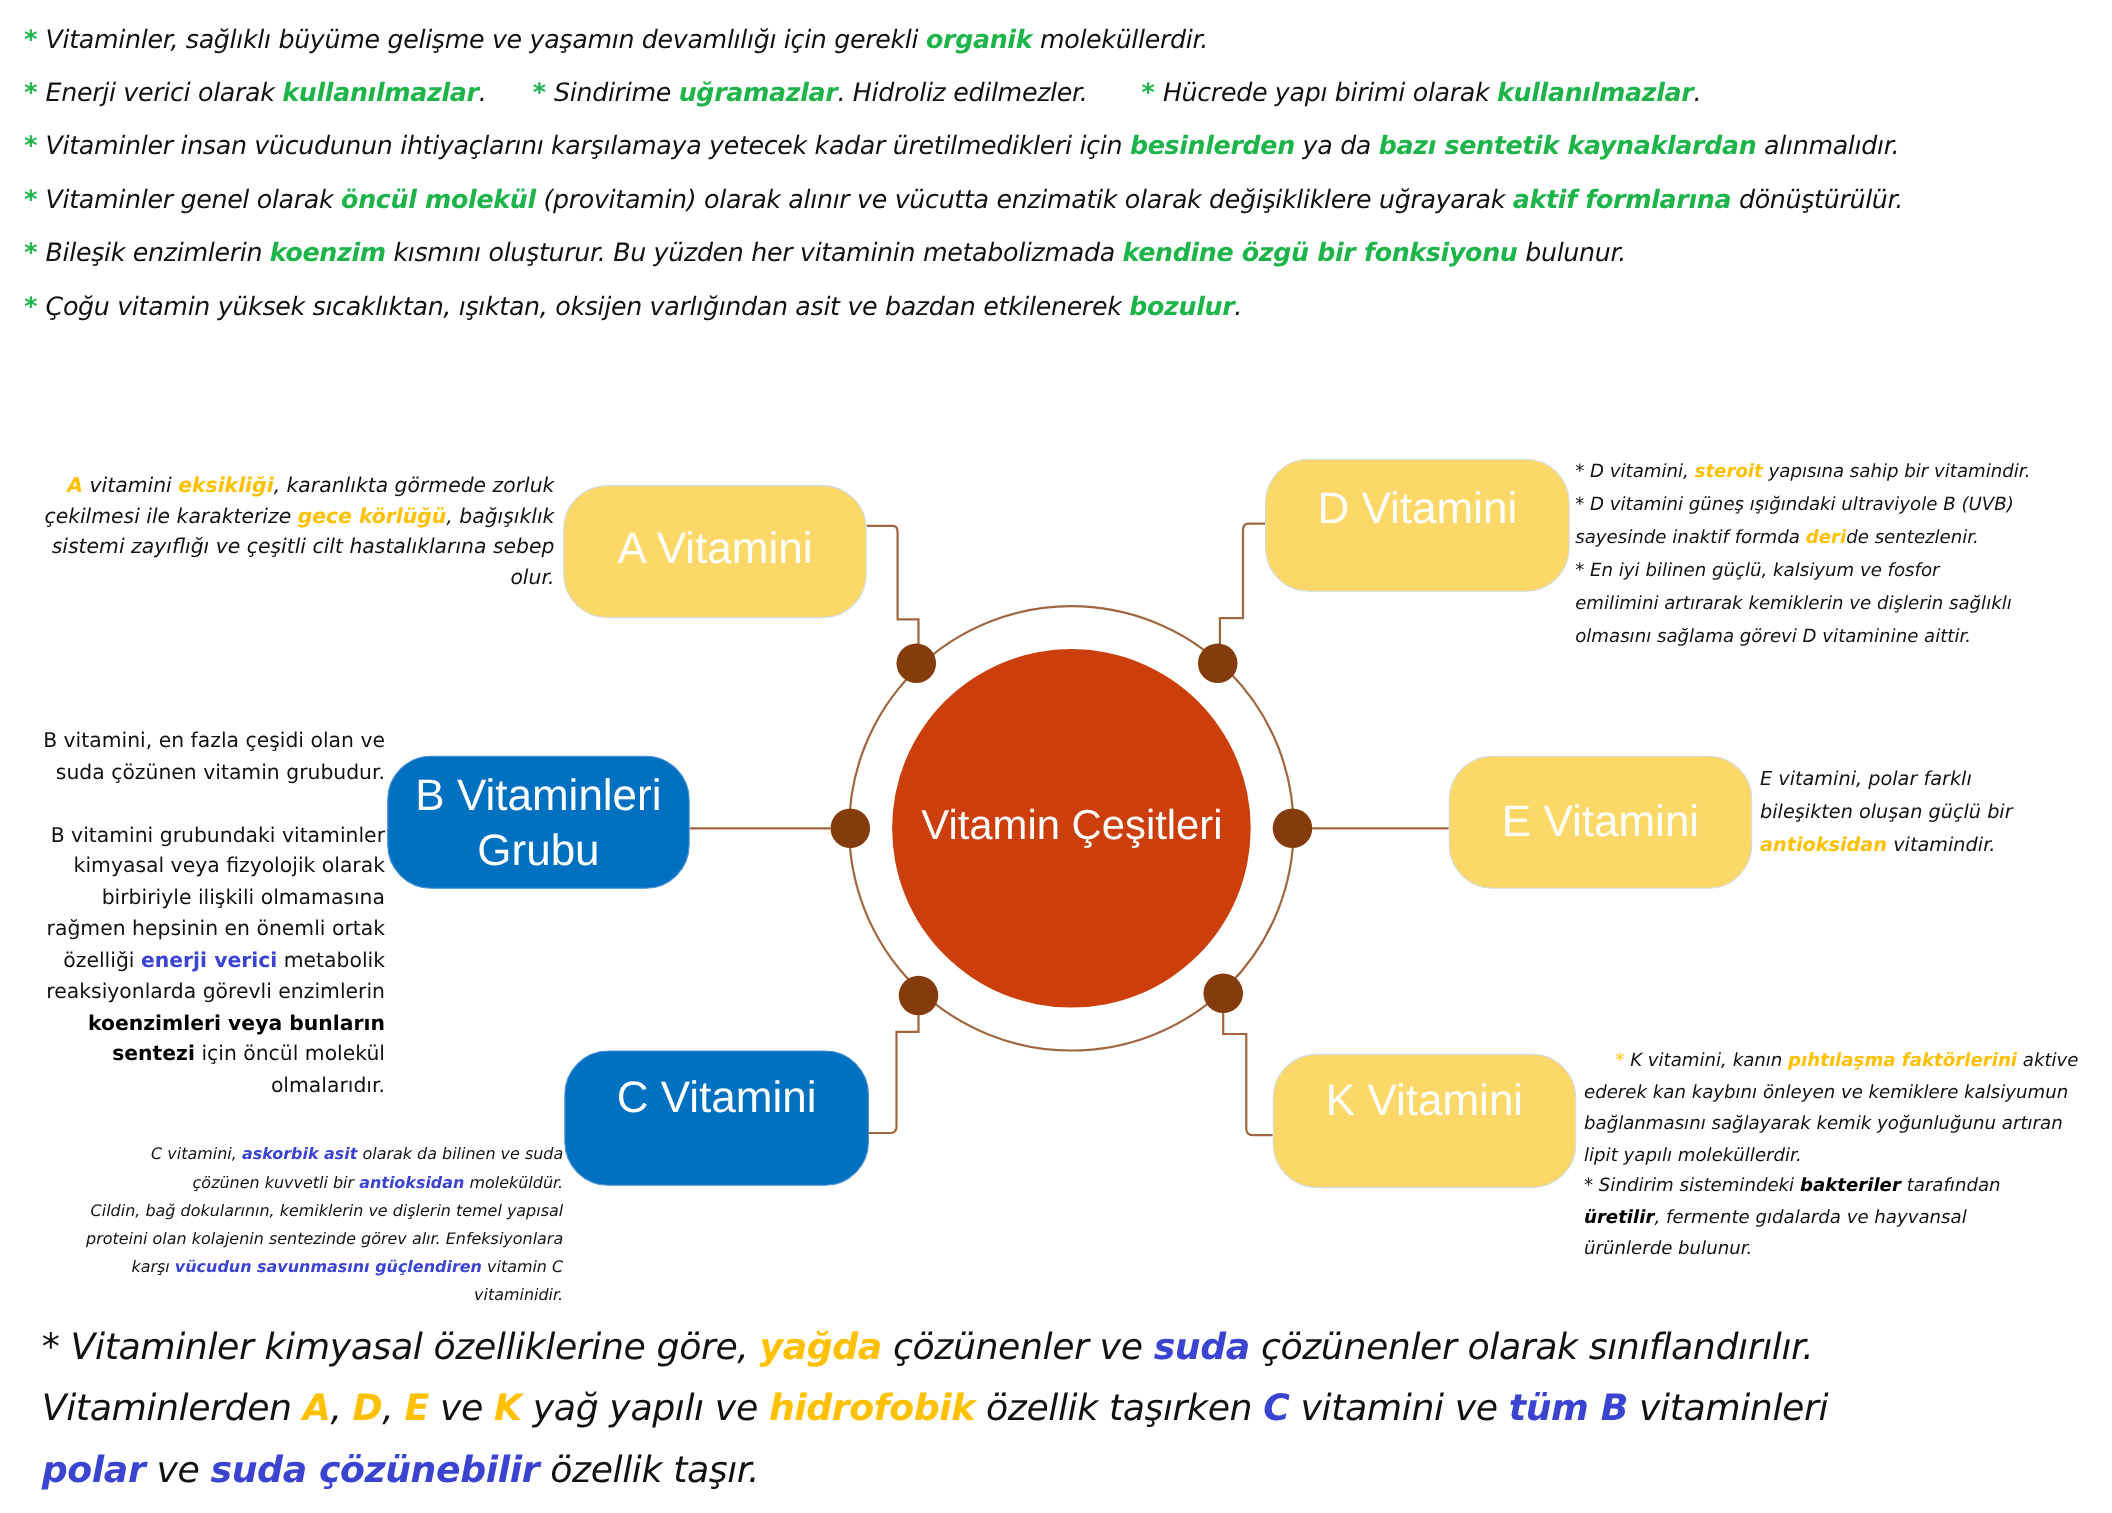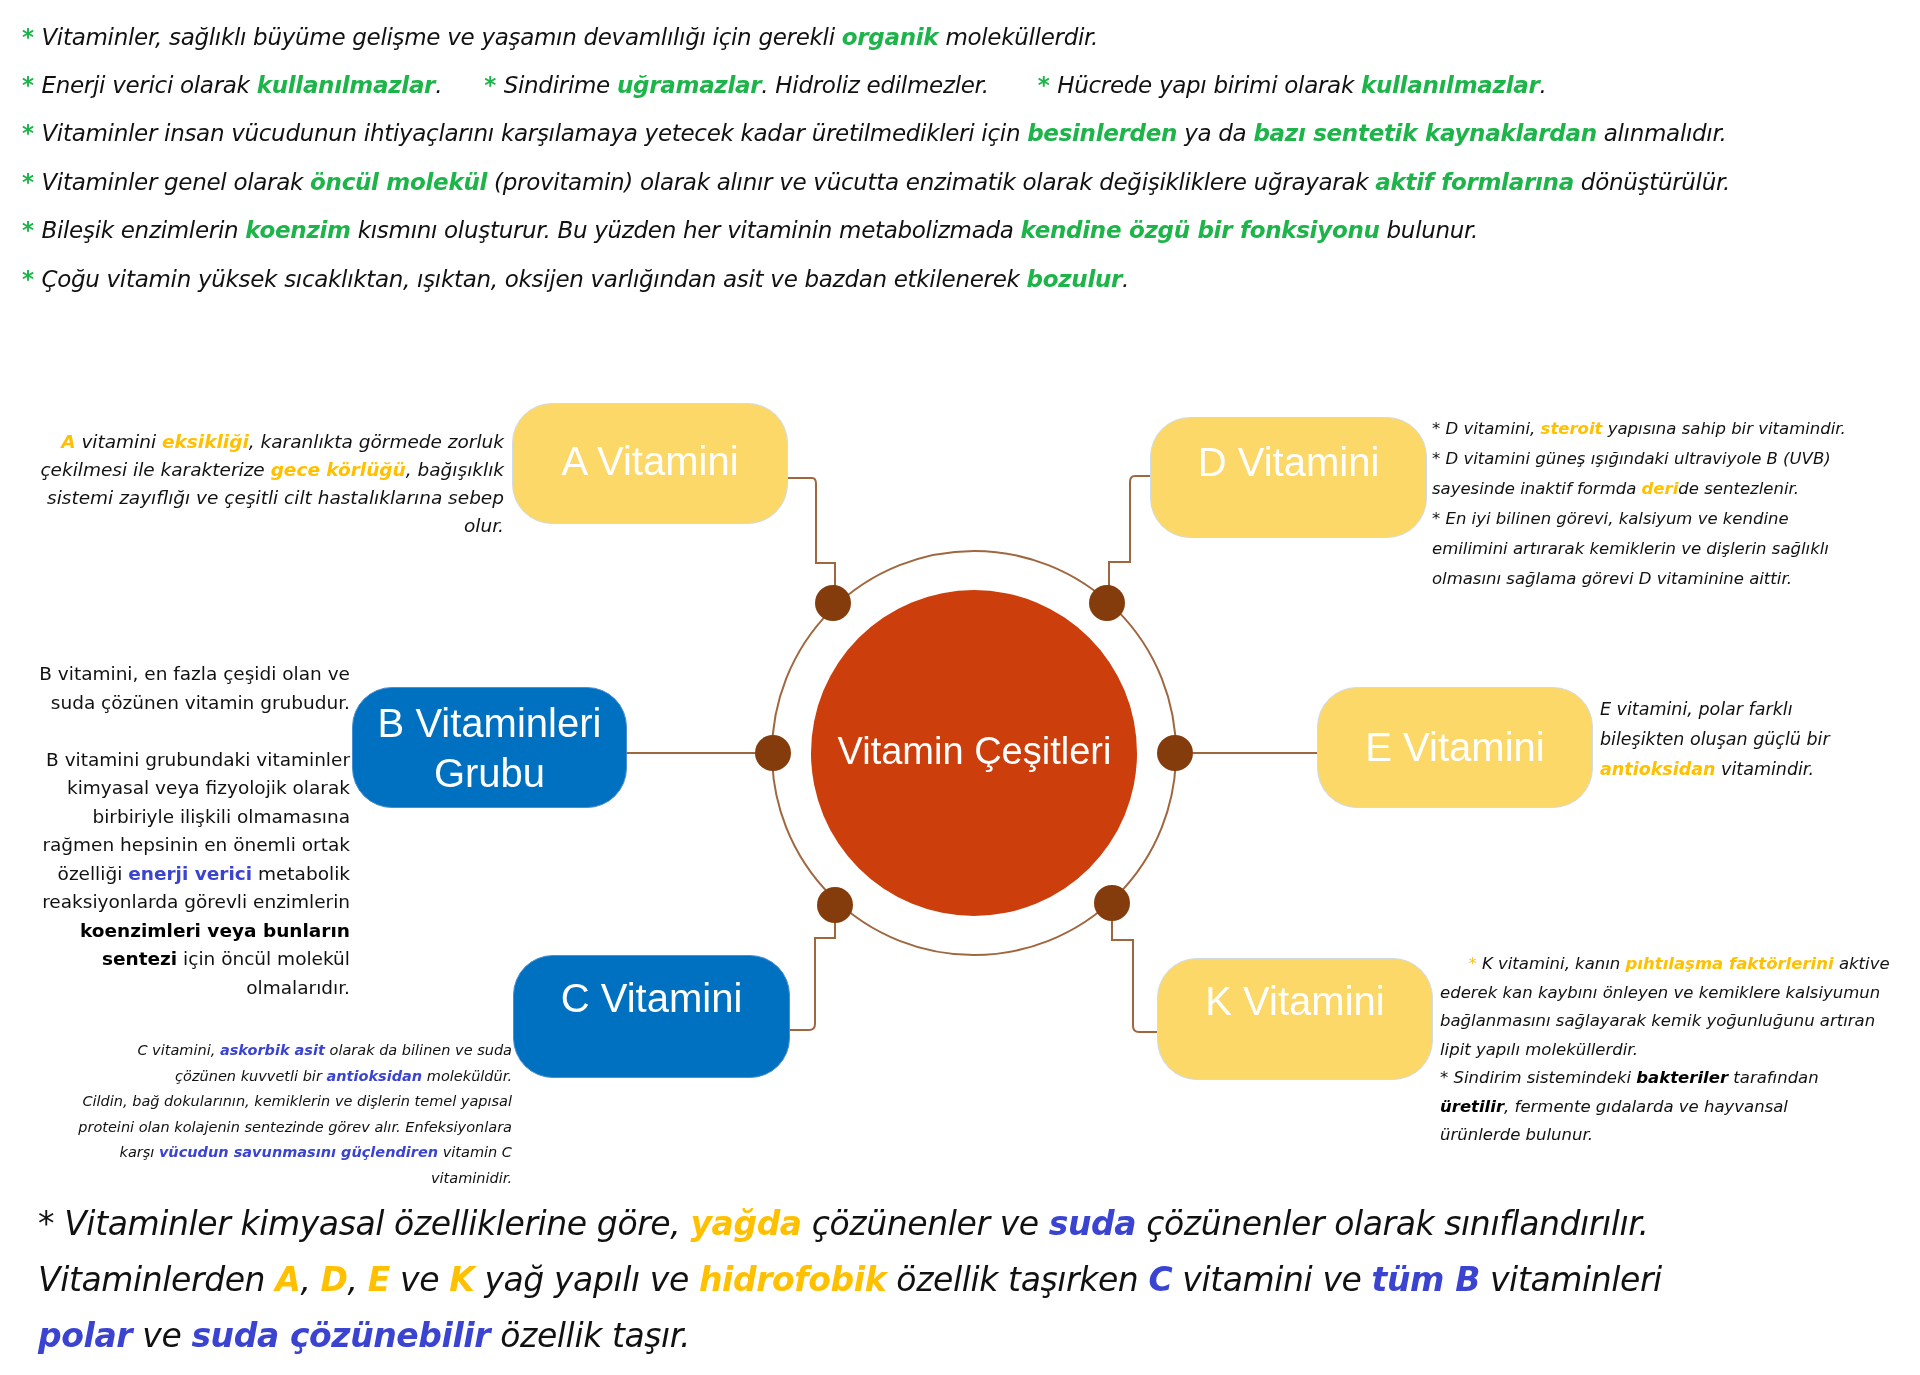--- a/index.html
+++ b/index.html
@@ -68,21 +68,21 @@
     <circle cx="1107" cy="603" r="18"></circle>
     <circle cx="773" cy="753" r="18"></circle>
     <circle cx="1175" cy="753" r="18"></circle>
     <circle cx="835" cy="905" r="18"></circle>
     <circle cx="1112" cy="903" r="18"></circle>
   </g>
 </svg>
 
 <div class="center-label" style="left:812px; top:730px; width:325px;">Vitamin Çeşitleri</div>
 
-<div class="node yellow-node" style="left:512px; top:403px; width:276px; height:121px; align-items:center; padding-bottom:4px;">
+<div class="node yellow-node" style="left:512px; top:441px; width:276px; height:121px; align-items:center; padding-bottom:4px;">
   <span>A Vitamini</span>
 </div>
 
 <div class="node yellow-node" style="left:1150px; top:417px; width:277px; height:121px; align-items:flex-start; padding-top:22px;">
   <span>D Vitamini</span>
 </div>
 
 <div class="node blue-node" style="left:352px; top:687px; width:275px; height:121px; flex-direction:column; align-items:center; justify-content:center; line-height:50px;">
   <span>B Vitaminleri</span>
   <span>Grubu</span>
@@ -104,21 +104,21 @@
     <p style="white-space: nowrap;"><span class="yellow hl" style="white-space: pre;">A</span><span style="white-space: pre;"> vitamini </span><span class="yellow hl" style="white-space: pre;">eksikliği</span><span style="white-space: pre;">, karanlıkta görmede zorluk</span></p>
     <p style="white-space: nowrap;"><span style="white-space: pre;">çekilmesi ile karakterize </span><span class="yellow hl" style="white-space: pre;">gece körlüğü</span><span style="white-space: pre;">, bağışıklık</span></p>
     <p style="white-space: nowrap;"><span style="white-space: pre;">sistemi zayıflığı ve çeşitli cilt hastalıklarına sebep</span></p>
     <p style="white-space: nowrap;"><span style="white-space: pre;">olur.</span></p>
   </div>
 
 <div class="note it small" style="left:1432px; top:414px; width:480px; font-size:16.5px; line-height:30px;">
     <p style="white-space: nowrap;"><span style="white-space: pre;">* D vitamini, </span><span class="yellow hl" style="white-space: pre;">steroit</span><span style="white-space: pre;"> yapısına sahip bir vitamindir.</span></p>
     <p style="white-space: nowrap;"><span style="white-space: pre;">* D vitamini güneş ışığındaki ultraviyole B (UVB)</span></p>
     <p style="white-space: nowrap;"><span style="white-space: pre;">sayesinde inaktif formda </span><span class="yellow hl" style="white-space: pre;">deri</span><span style="white-space: pre;">de sentezlenir.</span></p>
-    <p style="white-space: nowrap;"><span style="white-space: pre;">* En iyi bilinen görevi, kalsiyum ve kendine</span></p>
+    <p style="white-space: nowrap;"><span style="white-space: pre;">* En iyi bilinen güçlü, kalsiyum ve fosfor</span></p>
     <p style="white-space: nowrap;"><span style="white-space: pre;">emilimini artırarak kemiklerin ve dişlerin sağlıklı</span></p>
     <p style="white-space: nowrap;"><span style="white-space: pre;">olmasını sağlama görevi D vitaminine aittir.</span></p>
   </div>
 
 <div class="note right" style="left:20px; top:660px; width:330px; font-size:18.5px; line-height:28.5px;">
     <p style="white-space: nowrap;"><span style="white-space: pre;">B vitamini, en fazla çeşidi olan ve</span></p>
     <p style="white-space: nowrap;"><span style="white-space: pre;">suda çözünen vitamin grubudur.</span></p>
     <p style="white-space: nowrap;"><span style="white-space: pre;"> </span></p>
     <p style="white-space: nowrap;"><span style="white-space: pre; margin-top: 48px;">B vitamini grubundaki vitaminler</span></p>
     <p style="white-space: nowrap;"><span style="white-space: pre;">kimyasal veya fizyolojik olarak</span></p>

